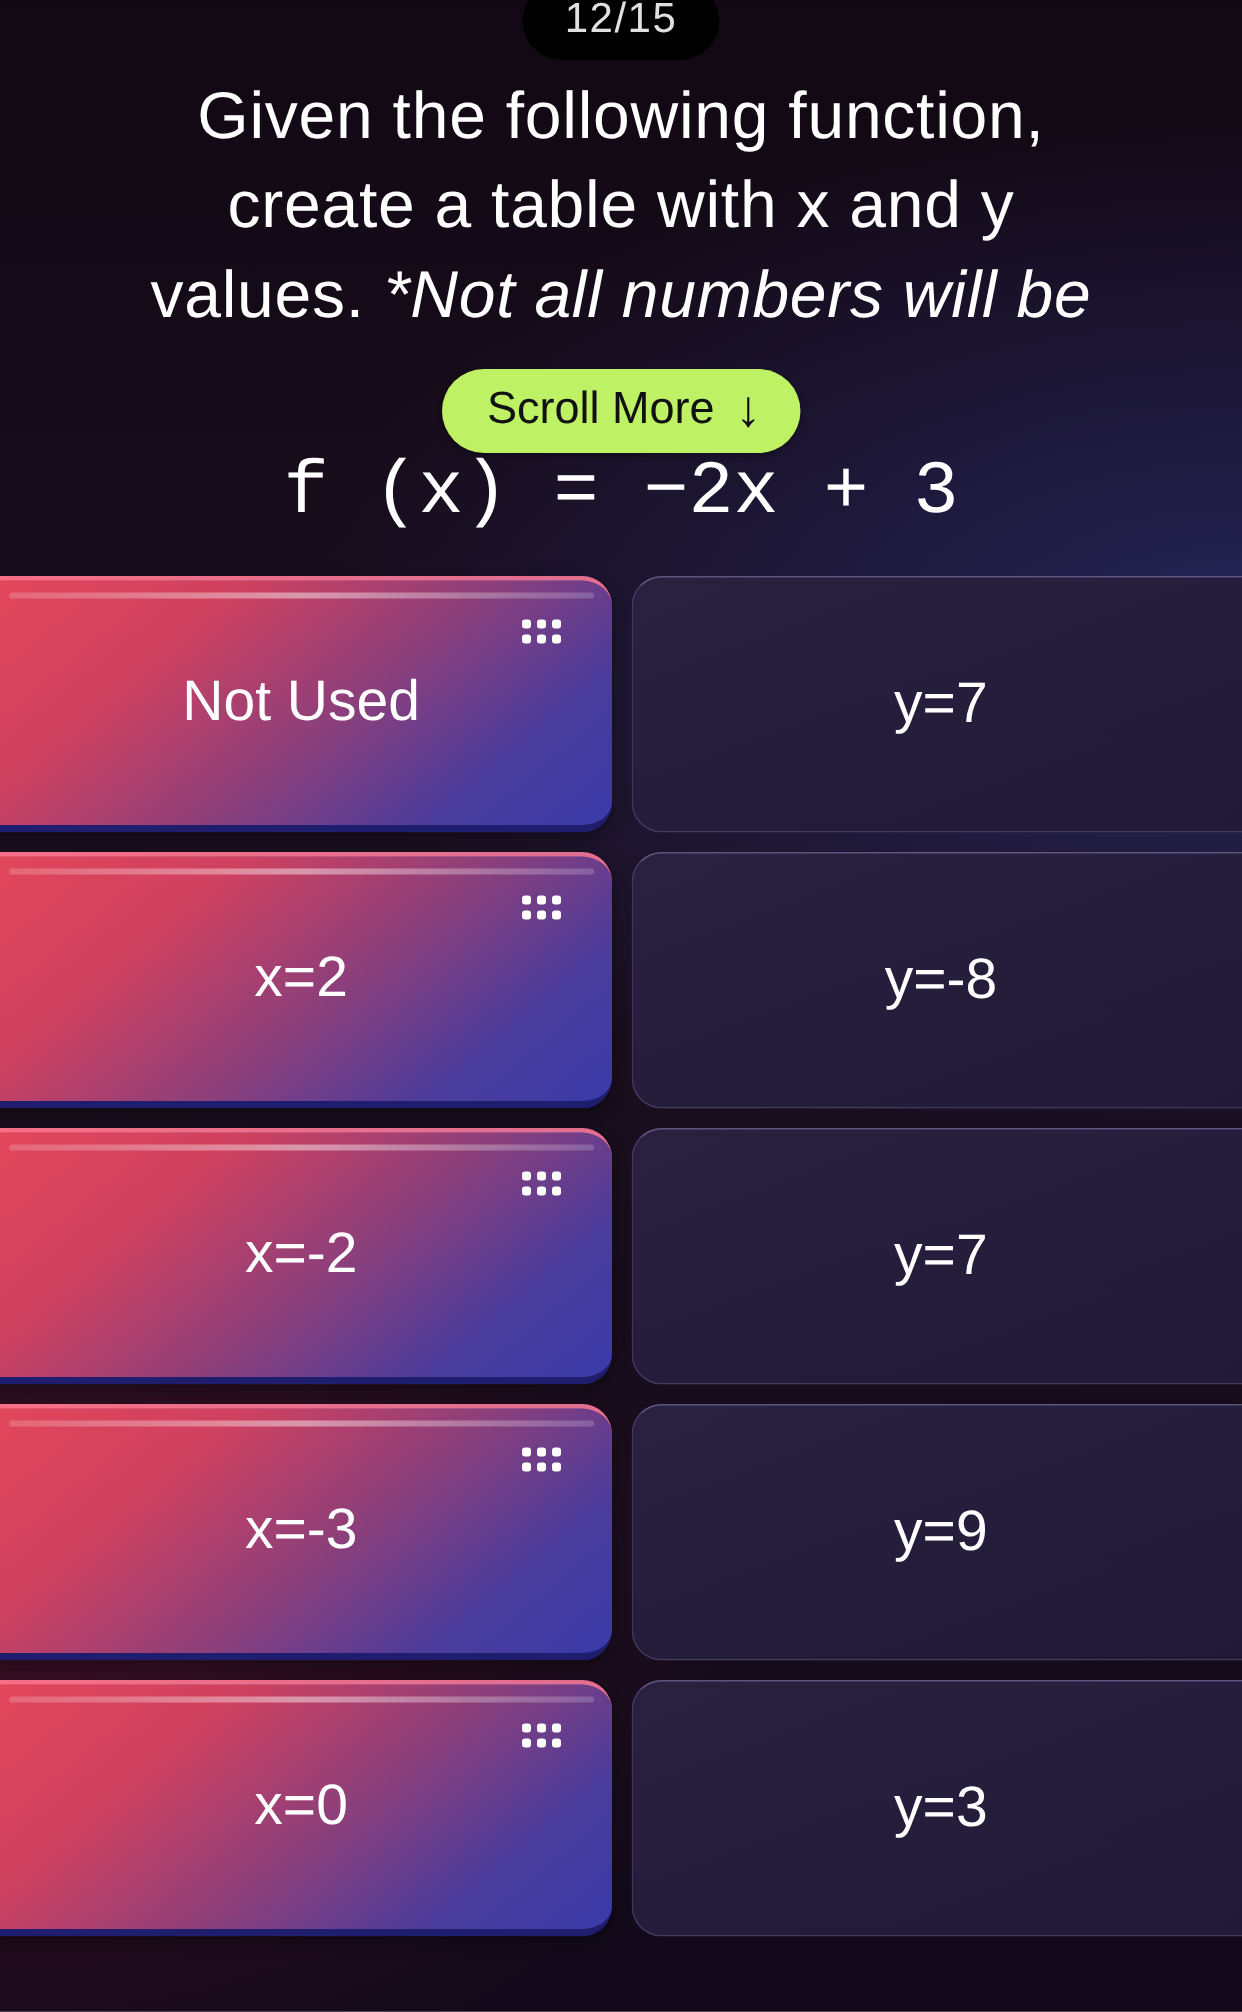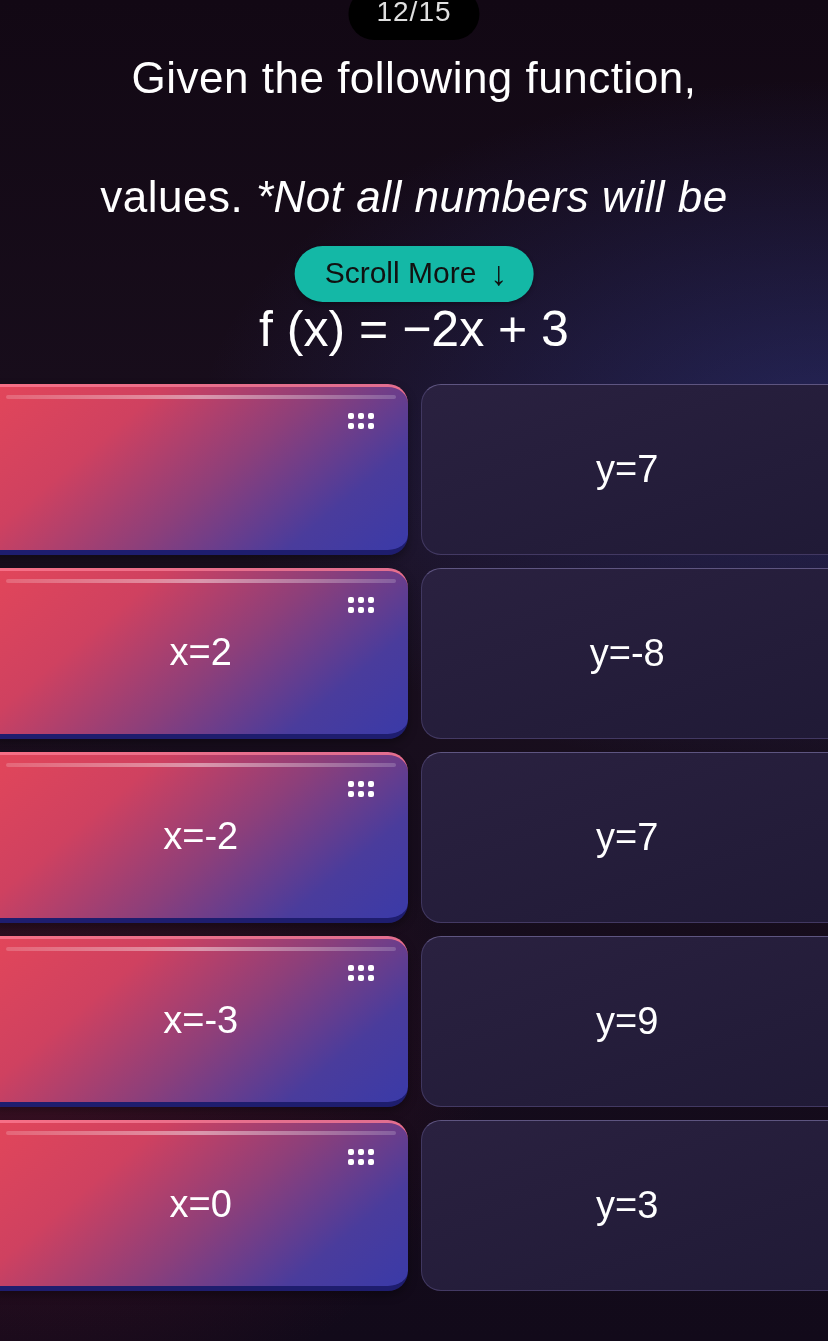--- a/index.html
+++ b/index.html
@@ -51,21 +51,21 @@
     font-weight: 400;
     letter-spacing: 0.5px;
   }
   .question-text .ital { font-style: italic; text-align: center; }
 
   .scroll-more {
     position: absolute;
     top: 246px;
     left: 50%;
     transform: translateX(-50%);
-    background: #14b8a6;
+    background: #bef264;
     color: #111;
     border-radius: 34px;
     padding: 10px 26px 12px 30px;
     display: flex;
     align-items: center;
     gap: 14px;
     font-size: 30px;
     font-weight: 500;
     z-index: 5;
     box-shadow: 0 2px 4px rgba(0,0,0,0.3);
@@ -76,21 +76,21 @@
     font-weight: 900;
     line-height: 1;
   }
 
   .formula {
     position: absolute;
     top: 300px;
     left: 0;
     right: 0;
     text-align: center;
-    font-family: Liberation Sans, sans-serif;
+    font-family: Liberation Mono, monospace;
     font-size: 50px;
     color: #fff;
     z-index: 2;
   }
 
   .grid {
     position: absolute;
     top: 384px;
     left: 0;
     right: 0;
@@ -160,35 +160,36 @@
 </head>
 <body>
 
 <div class="wrap">
 
   <div class="counter">12/15</div>
 
   <div class="question-area">
     <div class="question-text">
       <span>Given the following function,</span><br>
-      <br>
+      <span>create a table with x and y</span><br>
       <span>values. </span><span class="ital">*Not all numbers will be</span>
     </div>
   </div>
 
   <div class="scroll-more">
     <span>Scroll More</span>
     <span class="arrow">↓</span>
   </div>
 
   <div class="formula">f (x) = −2x + 3</div>
 
   <div class="grid">
 
     <div class="card left">
+      <span>Not Used</span>
       <div class="handle">
         <span></span>
           <span></span>
           <span></span>
           <span></span>
           <span></span>
           <span></span>
       </div>
     </div>
     <div class="card right">

